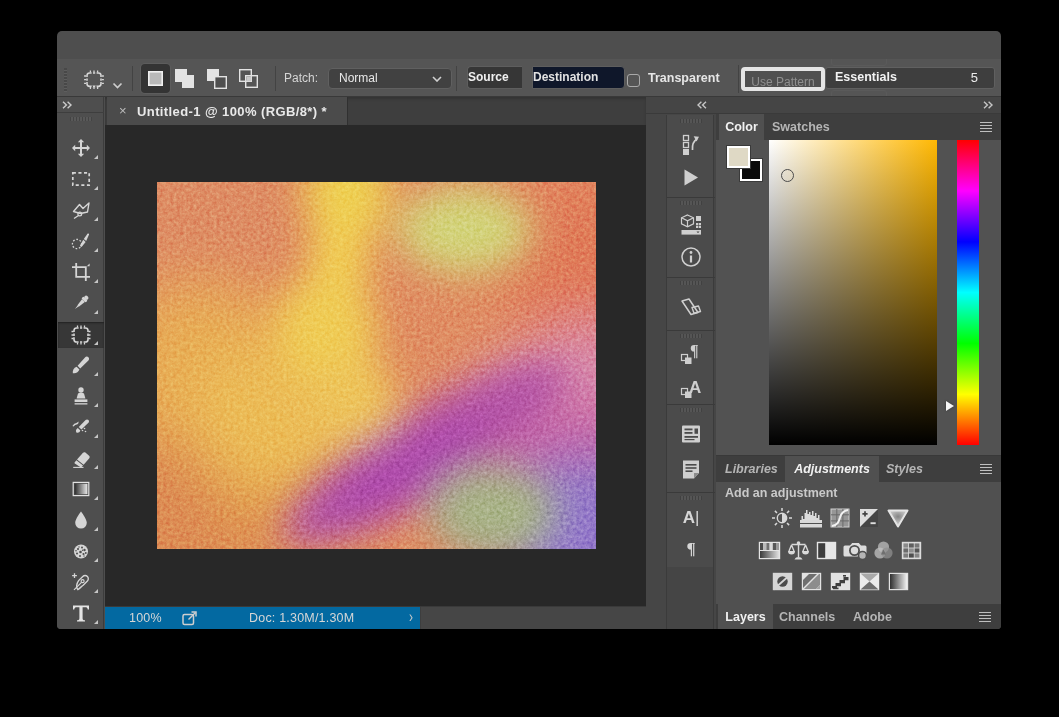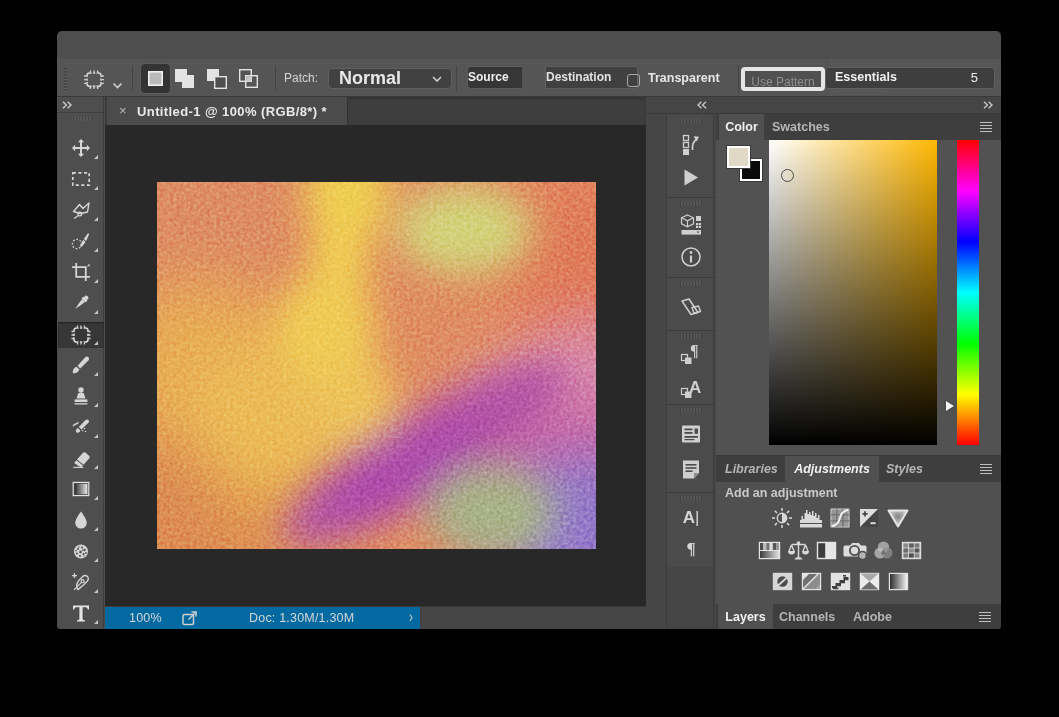--- a/index.html
+++ b/index.html
@@ -16,25 +16,25 @@
 #ttl { position:absolute; left:0; top:0; width:944px; height:27px; text-align:center; line-height:28px; font-size:14px; font-weight:600; color:#dfdfdf; letter-spacing:0.3px; }
 
 #obar { position:absolute; left:0; top:28px; width:944px; height:38px; background:#555555; border-bottom:1px solid #393939; overflow:hidden; }
 #obar .grip { position:absolute; left:7px; top:9px; width:3px; height:24px; background:repeating-linear-gradient(#484848 0 2px, #5e5e5e 2px 3px); }
 .vsep { position:absolute; top:7px; width:1px; height:25px; background:#434343; }
 #patchic { position:absolute; left:26px; top:11px; }
 #pt-chev { position:absolute; left:55px; top:16px; }
 .modebtn { position:absolute; top:5px; width:29px; height:29px; }
 #mb1 { left:84px; background:#343434; border-radius:4px; box-shadow:0 0 0 1px #5d5d5d; }
 .obtxt { position:absolute; top:12px; font-size:12px; color:#d6d6d6; }
-#dd-normal { position:absolute; left:271px; top:9px; width:124px; height:21px; background:#414141; border:1px solid #606060; border-radius:4px; color:#e8e8e8; font-size:18px; font-weight:700; line-height:19px; padding-left:10px; }
+#dd-normal { position:absolute; left:271px; top:9px; width:124px; height:21px; background:#414141; border:1px solid #606060; border-radius:4px; color:#e8e8e8; font-size:12px; font-weight:400; line-height:19px; padding-left:10px; }
 #dd-normal svg { position:absolute; right:9px; top:7px; }
 .segbtn { position:absolute; top:7px; height:23px; font-size:12px; border:1px solid #5e5e5e; }
 #src { left:410px; width:55px; background:#363636; color:#f0f0f0; border-radius:4px 0 0 4px; line-height:21px; border-right:none; }
-#dst { left:488px; width:93px; background:#404040; color:#e2e2e2; border-radius:0 4px 4px 0; line-height:21px; }
+#dst { left:475px; width:93px; background:#0f172a; color:#e2e2e2; border-radius:0 4px 4px 0; line-height:21px; }
 #chk { position:absolute; left:570px; top:15px; width:13px; height:13px; border:1.5px solid #a9a9a9; border-radius:3px; }
 #btn-up { position:absolute; left:684px; top:8px; width:84px; height:24px; background:#505050; border:4px solid #e5e5e5; border-radius:4px; color:#8f8f8f; font-size:12px; text-align:center; line-height:22px; }
 #dd-ess { position:absolute; left:768px; top:8px; width:170px; height:22px; background:#3e3e3e; border:1px solid #606060; border-radius:3px; }
 #dd-ess .t1 { position:absolute; left:9px; top:2px; font-size:12.5px; font-weight:700; color:#f2f2f2; }
 #dd-ess .t2 { position:absolute; right:16px; top:2px; font-size:13px; color:#ececec; }
 .ghost { position:absolute; border:1px solid #5a5a5a; border-radius:3px; width:56px; height:8px; background:transparent; }
 
 #toolcol { position:absolute; left:0; top:66px; width:47px; height:532px; background:#4e4e4e; border-right:1px solid #3c3c3c; }
 #toolcol .hdr { position:absolute; left:0; top:0; width:47px; height:16px; border-bottom:1px solid #3e3e3e; color:#d0d0d0; font-size:11px; font-weight:700; letter-spacing:0.5px; line-height:14px; padding-left:6px; }
 #toolcol .grip { position:absolute; left:13px; top:20px; width:22px; height:4px; background:repeating-linear-gradient(90deg,#444 0 1px, #585858 1px 3px); }

